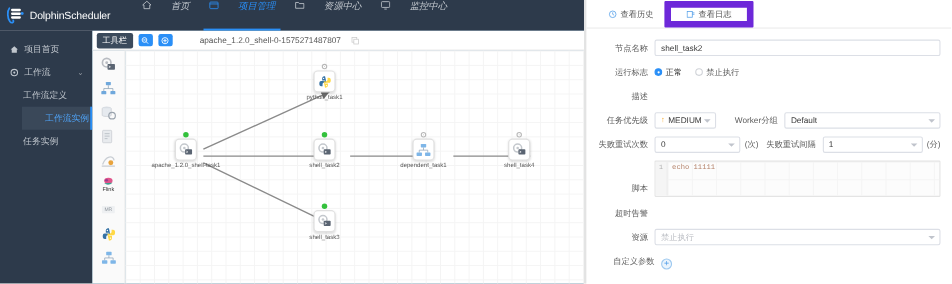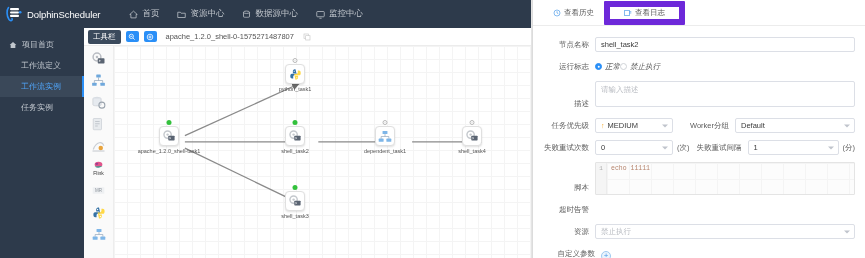--- a/index.html
+++ b/index.html
@@ -31,24 +31,24 @@
   .logo-mark {
     width: 18px; height: 16px; position: relative;
     display: flex; align-items: center; justify-content: center;
   }
   .logo-mark svg { display: block; }
   .logo-text {
     color: #fff; font-size: 9.5px; letter-spacing: -0.1px; white-space: nowrap;
   }
   .nav-items { display: flex; align-items: center; height: 28px; }
   .nav-item {
-    display: flex; align-items: center; gap: 4px;
+    display: flex; gap: 17px;
     padding: 0 9px; height: 28px;
     color: #c3c8ce; font-size: 8.5px; white-space: nowrap;
-    position: relative; cursor: pointer;
+    position: relative; cursor: pointer; font-style: italic;
   }
   .nav-item.active { color: #2a8ff7; }
   .nav-item.active::after {
     content: ""; position: absolute; left: 4px; right: 4px; bottom: 0;
     height: 2px; background: #2a8ff7;
   }
   .nav-ico { width: 9px; height: 9px; display: inline-block; }
   .nav-ico svg { display: block; }
 
   
@@ -62,21 +62,21 @@
   .side-item {
     display: flex; align-items: center; gap: 5px;
     height: 21px; padding-left: 9px;
     color: #c0c6cd; font-size: 8px; cursor: pointer;
     position: relative;
     text-align: center;
   }
   .side-item .sico { width: 8px; height: 8px; flex-shrink: 0; }
   .side-item .sico svg { display:block; }
   .side-item.sub { padding-left: 21px; }
-  .side-item.active { background: #3a4859; color: #4fa3f7; }
+  .side-item.active { background: #3a4859; color: #4fa3f7; margin-left: 20px; }
   .side-item.active::after {
     content: ""; position: absolute; right: 0; top: 0; bottom: 0;
     width: 2px; background: #2a8ff7;
   }
   .side-caret {
     position: absolute; right: 8px; top: 50%; transform: translateY(-50%);
     font-size: 7px; color: #8b939d;
   }
 
   
@@ -88,21 +88,21 @@
   .tool-label {
     background: #3b4a5c; color: #fff; font-size: 7.5px;
     padding: 2px 5px; border-radius: 2px; white-space: nowrap;
   }
   .sq-btn {
     width: 13px; height: 11px; background: #2a8ff7; border-radius: 2px;
     display: flex; align-items: center; justify-content: center;
     cursor: pointer;
   }
   .sq-btn svg { display: block; }
-  .wf-name { font-size: 7.5px; color: #555; margin-left: 4px; white-space: nowrap; }
+  .wf-name { font-size: 7.5px; color: #555; margin-left: 20px; white-space: nowrap; }
   .copy-ico { margin-left: 4px; width: 8px; height: 8px; opacity: .45; }
   .copy-ico svg { display: block; }
 
   .wk-main { display: flex; height: 212px; }
   .palette {
     width: 30px; background: #fafafa; border-right: 1px solid #ededed;
     padding-top: 3px; display: flex; flex-direction: column;
     align-items: center; gap: 3px; flex-shrink: 0; overflow: hidden;
   }
   .pal-item {
@@ -187,21 +187,21 @@
   }
   .inp::placeholder { color: #b9bcc2; }
   .tarea {
     width: 100%; height: 26px; border: 1px solid #dcdfe6; border-radius: 2px;
     font-size: 7.5px; color: #3a3a3a; padding: 3px 5px; resize: none;
     outline: none; background: #fff;
     font-family: "Liberation Sans", sans-serif;
   }
   .tarea::placeholder { color: #b9bcc2; }
 
-  .radios { display: flex; align-items: center; height: 15px; font-style: italic; }
+  .radios { display: flex; align-items: center; gap: 12px; height: 15px; }
   .radio { display: flex; align-items: center; gap: 3px; font-size: 7.5px; color: #5d5d5d; cursor: pointer; }
   .rdot {
     width: 7px; height: 7px; border-radius: 50%;
     border: 1px solid #d0d3d8; background: #fff; position: relative;
   }
   .radio.on .rdot { border-color: #2a8ff7; background: #2a8ff7; }
   .radio.on .rdot::after {
     content: ""; position: absolute; top: 50%; left: 50%;
     transform: translate(-50%,-50%);
     width: 2.5px; height: 2.5px; border-radius: 50%; background: #fff;
@@ -282,36 +282,36 @@
       </div>
       <div class="nav-items">
         <div class="nav-item">
           <span class="nav-ico">
             <svg width="9" height="9" viewBox="0 0 12 12">
                 <path d="M6 1.5 L11 6 H9.5 V10.5 H2.5 V6 H1 Z" fill="none" stroke="#c3c8ce" stroke-width="1"></path>
               </svg>
           </span>
           <span>首页</span>
         </div>
+        <div class="nav-item active">
+          <span class="nav-ico">
+            <svg width="9" height="9" viewBox="0 0 12 12">
+                <rect x="1" y="2.5" width="10" height="8" rx="1" fill="none" stroke="#2a8ff7" stroke-width="1"></rect>
+                <path d="M1 4.8 H11" stroke="#2a8ff7" stroke-width="1"></path>
+              </svg>
+          </span>
+          <span>项目管理</span>
+        </div>
         <div class="nav-item">
           <span class="nav-ico">
             <svg width="9" height="9" viewBox="0 0 12 12">
                 <path d="M1 3 H4.5 L5.5 4.3 H11 V10 H1 Z" fill="none" stroke="#c3c8ce" stroke-width="1"></path>
               </svg>
           </span>
           <span>资源中心</span>
-        </div>
-        <div class="nav-item">
-          <span class="nav-ico">
-            <svg width="9" height="9" viewBox="0 0 12 12">
-                <ellipse cx="6" cy="3" rx="4" ry="1.6" fill="none" stroke="#c3c8ce" stroke-width="1"></ellipse>
-                <path d="M2 3 V9 C2 10, 10 10, 10 9 V3" fill="none" stroke="#c3c8ce" stroke-width="1"></path>
-              </svg>
-          </span>
-          <span>数据源中心</span>
         </div>
         <div class="nav-item">
           <span class="nav-ico">
             <svg width="9" height="9" viewBox="0 0 12 12">
                 <rect x="1" y="2" width="10" height="7" rx="1" fill="none" stroke="#c3c8ce" stroke-width="1"></rect>
                 <path d="M4.5 11 H7.5" stroke="#c3c8ce" stroke-width="1"></path>
               </svg>
           </span>
           <span>监控中心</span>
         </div>
@@ -321,20 +321,30 @@
     <div class="left-body">
 
       <div class="sidebar">
         <div class="side-item">
           <span class="sico">
             <svg width="8" height="8" viewBox="0 0 12 12">
                 <path d="M6 1.5 L11 6 H9.5 V10.5 H2.5 V6 H1 Z" fill="#c0c6cd"></path>
               </svg>
           </span>
           <span>项目首页</span>
+        </div>
+        <div class="side-item">
+          <span class="sico">
+            <svg width="8" height="8" viewBox="0 0 12 12">
+                <circle cx="6" cy="6" r="4.4" fill="none" stroke="#c0c6cd" stroke-width="1.4"></circle>
+                <circle cx="6" cy="6" r="1.5" fill="#c0c6cd"></circle>
+              </svg>
+          </span>
+          <span>工作流</span>
+          <span class="side-caret">⌄</span>
         </div>
         <div class="side-item sub">
           <span>工作流定义</span>
         </div>
         <div class="side-item sub active">
           <span>工作流实例</span>
         </div>
         <div class="side-item sub">
           <span>任务实例</span>
         </div>
@@ -576,28 +586,25 @@
             <span class="radio">
               <span class="rdot"></span>
               <span>禁止执行</span>
             </span>
           </div>
         </span>
       </div>
 
       <div class="frow">
         <span class="flabel">描述</span>
-        <span class="fctl">
-          <textarea class="tarea" placeholder="请输入描述" style=""></textarea>
-        </span>
       </div>
 
       <div class="pair">
         <span class="flabel">任务优先级</span>
-        <span style="width:78px;">
+        <span style="width:56px;">
           <span class="sel">
             <span class="prio-ico">↑</span>
             <span>MEDIUM</span>
             <span class="caret"></span>
           </span>
         </span>
         <span class="flabel" style="width:62px;">Worker分组</span>
         <span style="flex:1;">
           <span class="sel">
             <span>Default</span>

